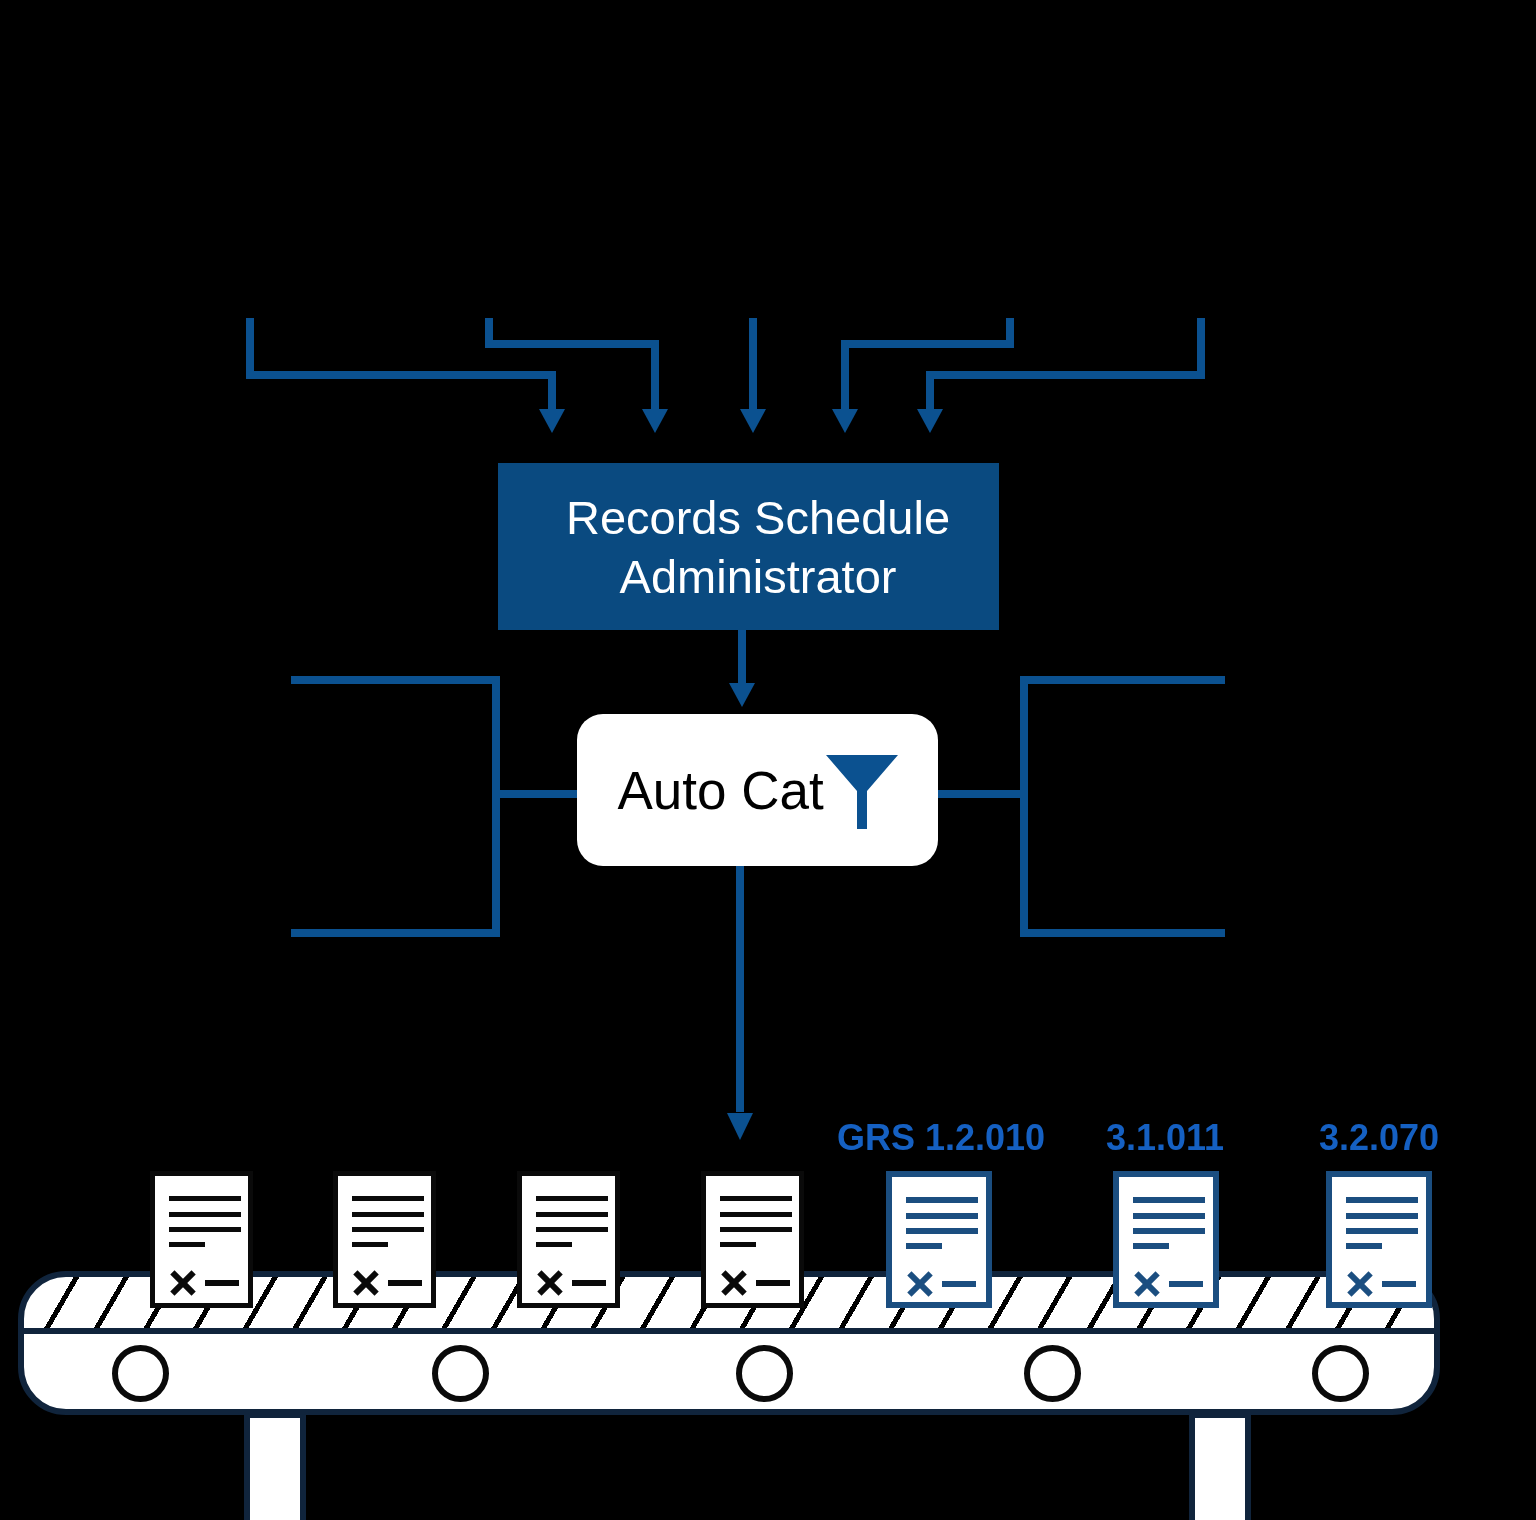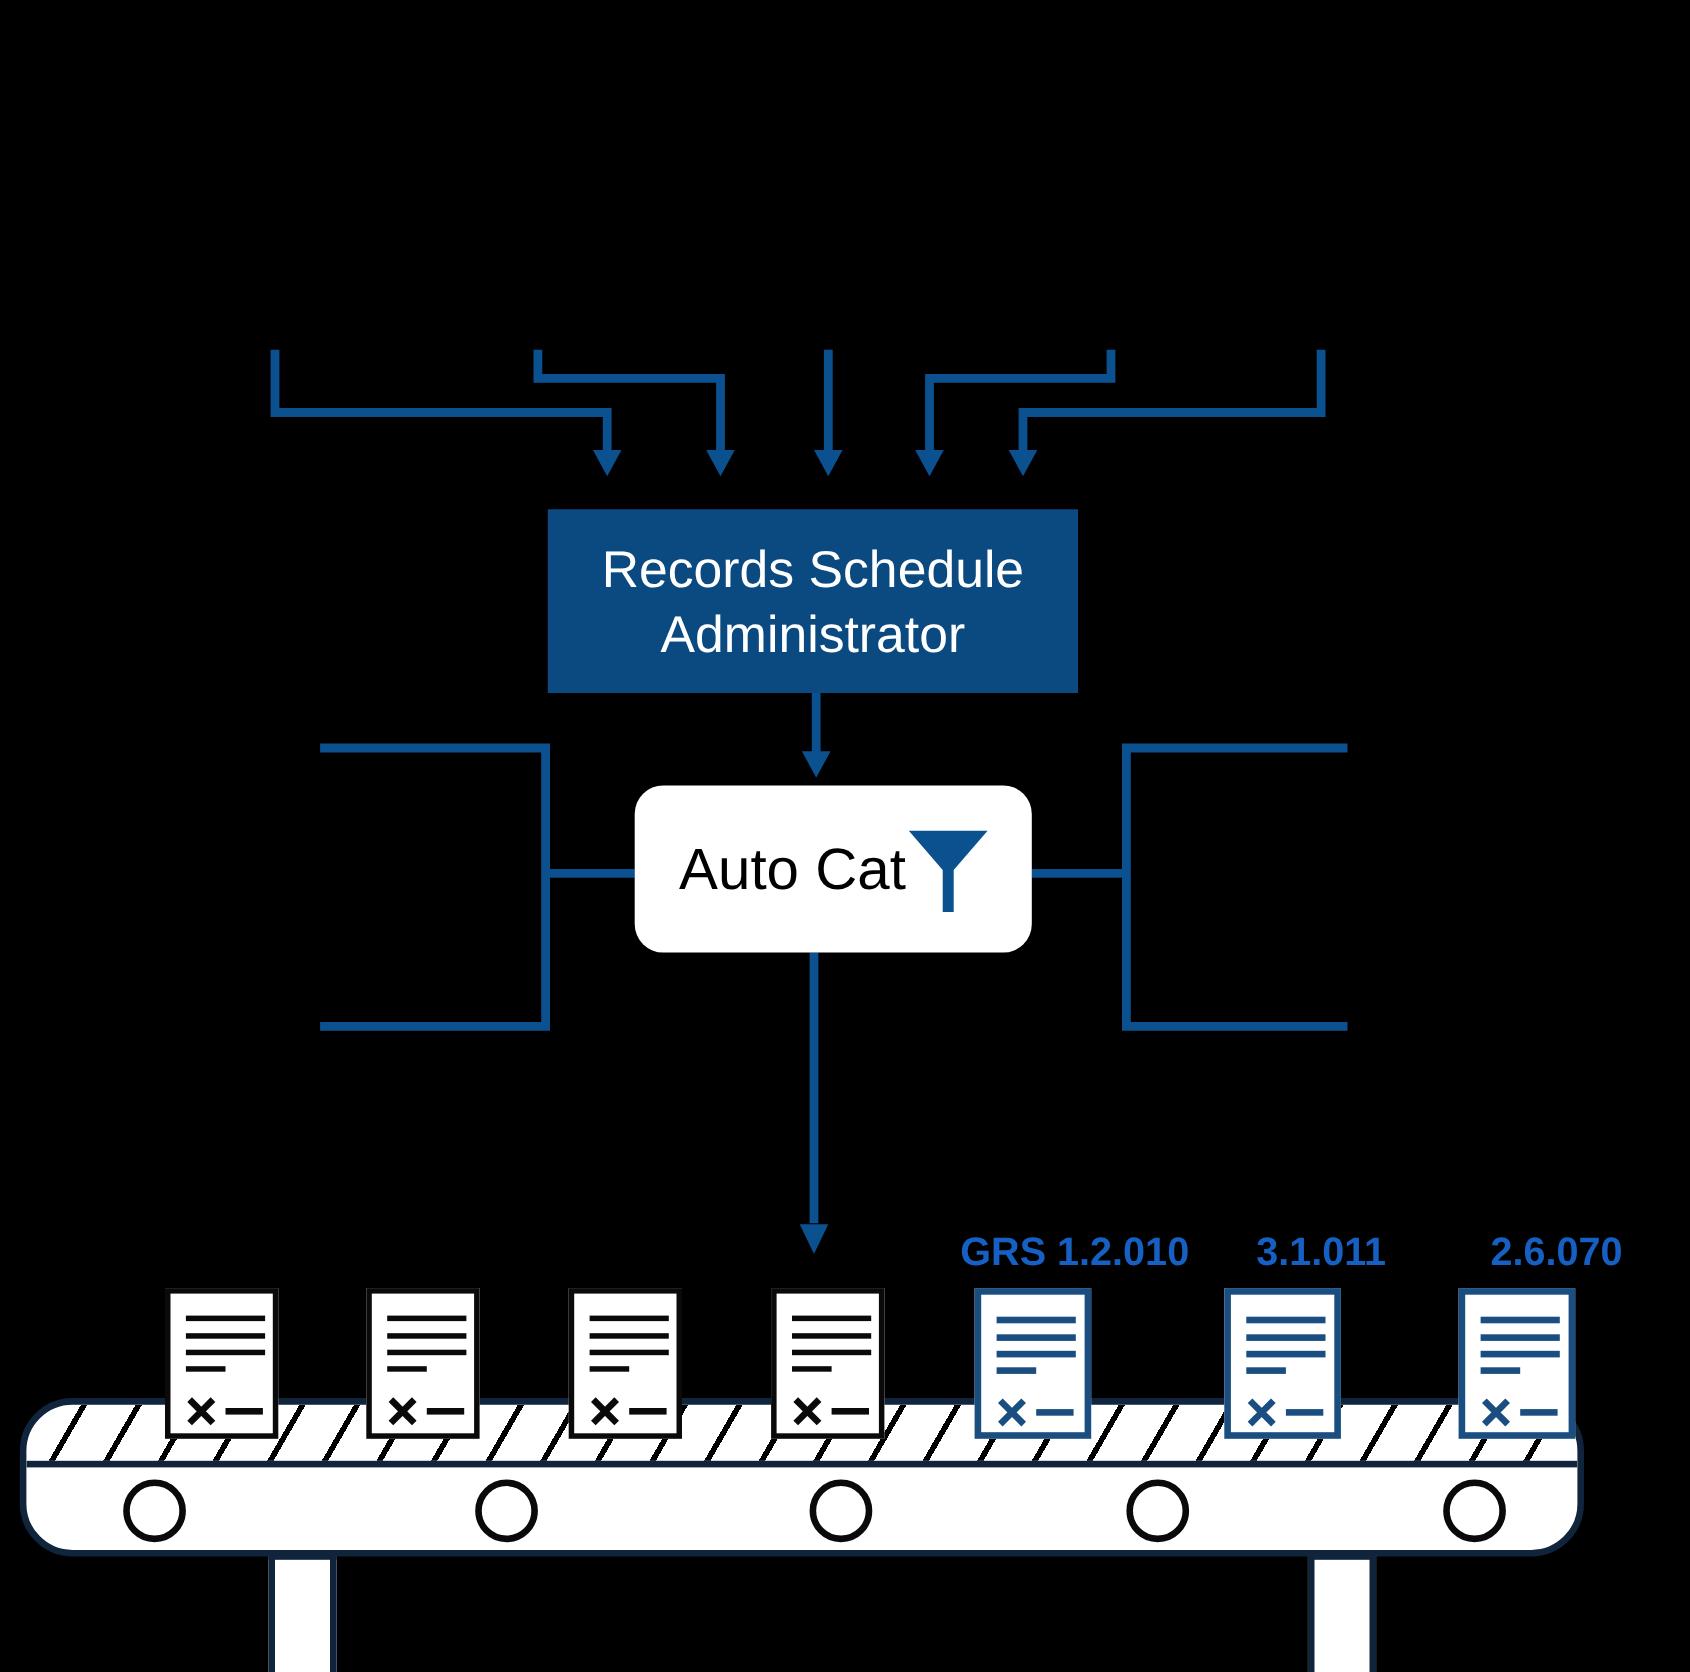--- a/index.html
+++ b/index.html
@@ -10,39 +10,39 @@
   }
   #connector-layer{position:absolute;left:0;top:0;z-index:1;}
   .connector{fill:none;stroke:var(--connector-blue);stroke-width:8;stroke-linejoin:miter;}
   .arrowhead{fill:var(--connector-blue);stroke:none;}
 
   
   .records-box{
     position:absolute;left:498px;top:463px;width:482px;height:167px;
     background:var(--records-box-fill);color:var(--records-box-text);
     display:flex;align-items:center;justify-content:center;text-align:center;
-    font-size:47px;line-height:59px;z-index:2;
+    font-size:47px;line-height:59px;z-index:2;padding-left:19px;
   }
   .records-box .lbl{width:410px;}
 
   
   .autocat-box{
     position:absolute;left:577px;top:714px;width:361px;height:152px;
     background:var(--autocat-fill);border-radius:26px;
     display:flex;align-items:center;justify-content:center;gap:2px;
     color:var(--autocat-text);font-size:53px;z-index:2;
   }
   .funnel-svg{display:block;margin-top:4px;}
   .funnel-svg polygon{fill:var(--connector-blue);}
 
   
   .sched-label{
     position:absolute;top:1117px;transform:translateX(-50%);
     color:var(--schedule-label-blue);font-size:36px;font-weight:bold;
-    white-space:nowrap;z-index:4;margin-left:36px;
+    white-space:nowrap;z-index:4;
   }
   .sched-label.l1{left:941px;}
   .sched-label.l2{left:1165px;text-align:right;}
   .sched-label.l3{left:1379px;}
 
   
   .belt{
     position:absolute;left:18px;top:1271px;width:1422px;height:144px;
     border:6px solid var(--belt-outline-navy);border-radius:48px;
     background:var(--white);box-sizing:border-box;overflow:hidden;z-index:2;
@@ -124,21 +124,21 @@
 
   <div class="autocat-box">
     <span>Auto Cat</span>
     <svg class="funnel-svg" width="72" height="74" viewBox="0 0 72 74">
       <polygon points="0,0 72,0 41,36 41,74 31,74 31,36"></polygon>
     </svg>
   </div>
 
   <span class="sched-label l1">GRS 1.2.010</span>
   <span class="sched-label l2">3.1.011</span>
-  <span class="sched-label l3">2.6.070</span>
+  <span class="sched-label l3">3.2.070</span>
 
   <div class="leg leg-left"></div>
   <div class="leg leg-right"></div>
 
   <div class="belt">
     <div class="belt-hatch"></div>
     <div class="roller r1"></div>
     <div class="roller r2"></div>
     <div class="roller r3"></div>
     <div class="roller r4"></div>

